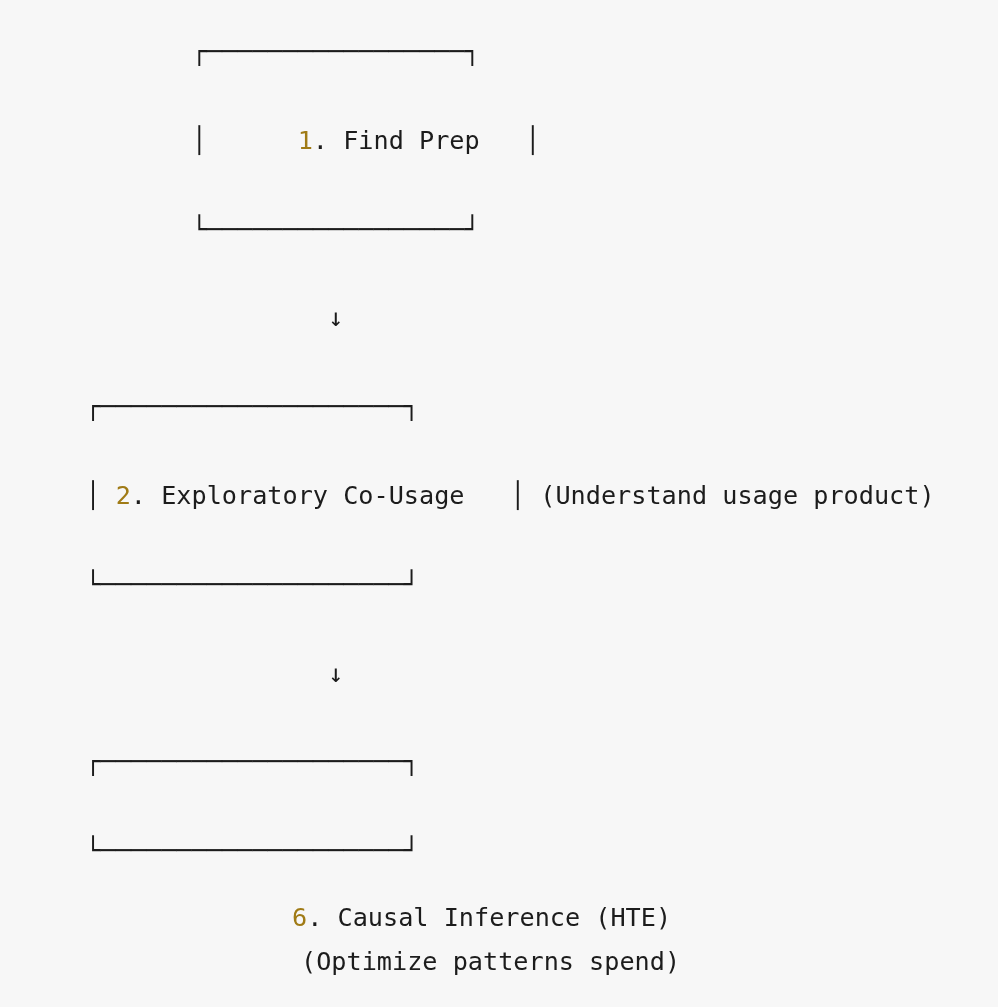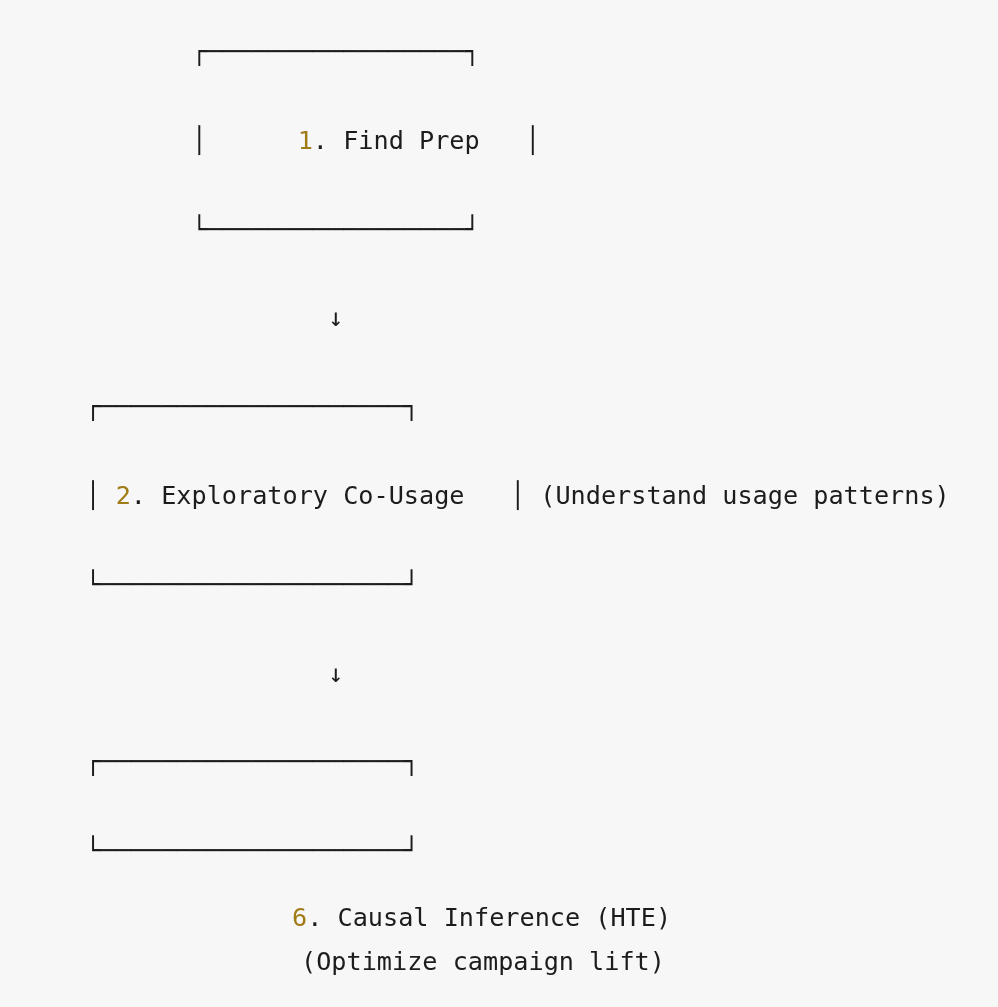--- a/index.html
+++ b/index.html
@@ -50,32 +50,32 @@
 </head>
 <body>
 
 <div id="diagram">
 
   <pre class="ascii"><span class="row"><span>         ┌─────────────────┐</span></span>
 <span class="row"><span>         │      </span><span class="num">1</span><span>. Find Prep   │</span></span>
 <span class="row"><span>         └─────────────────┘</span></span>
 <span class="row"><span>                  ↓</span></span>
 <span class="row"><span>  ┌────────────────────┐</span></span>
-<span class="row"><span>  │ </span><span class="num">2</span><span>. Exploratory Co-Usage   │ (Understand usage patterns)</span></span>
+<span class="row"><span>  │ </span><span class="num">2</span><span>. Exploratory Co-Usage   │ (Understand usage product)</span></span>
 <span class="row"><span>  └────────────────────┘</span></span>
 <span class="row"><span>                  ↓</span></span>
 <span class="row"><span>  ┌────────────────────┐</span></span>
 <span class="row"><span>  └────────────────────┘</span></span>
 <span class="row"></span>
 
 
 
 
 
 
 
 </pre>
 
   <pre class="ascii" style="left:292px; top:896px;"><span class="row"><span class="num">6</span><span>. Causal Inference (HTE)</span></span></pre>
 
-  <pre class="ascii" style="left:301px; top:940px;"><span class="row"><span>(Optimize campaign lift)</span></span></pre>
+  <pre class="ascii" style="left:301px; top:940px;"><span class="row"><span>(Optimize patterns spend)</span></span></pre>
 
 </div>
 
 </body></html>

